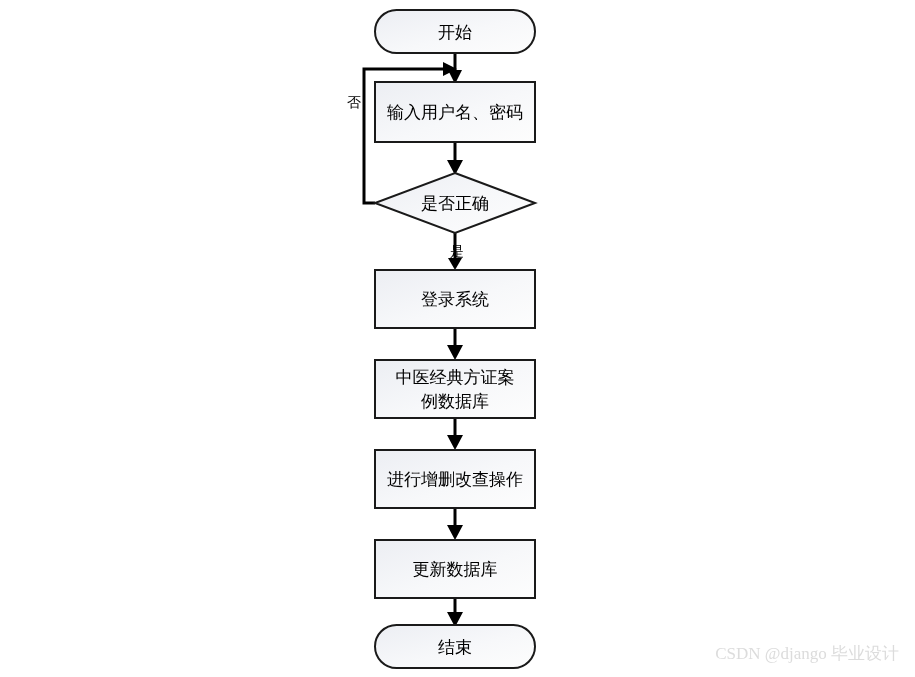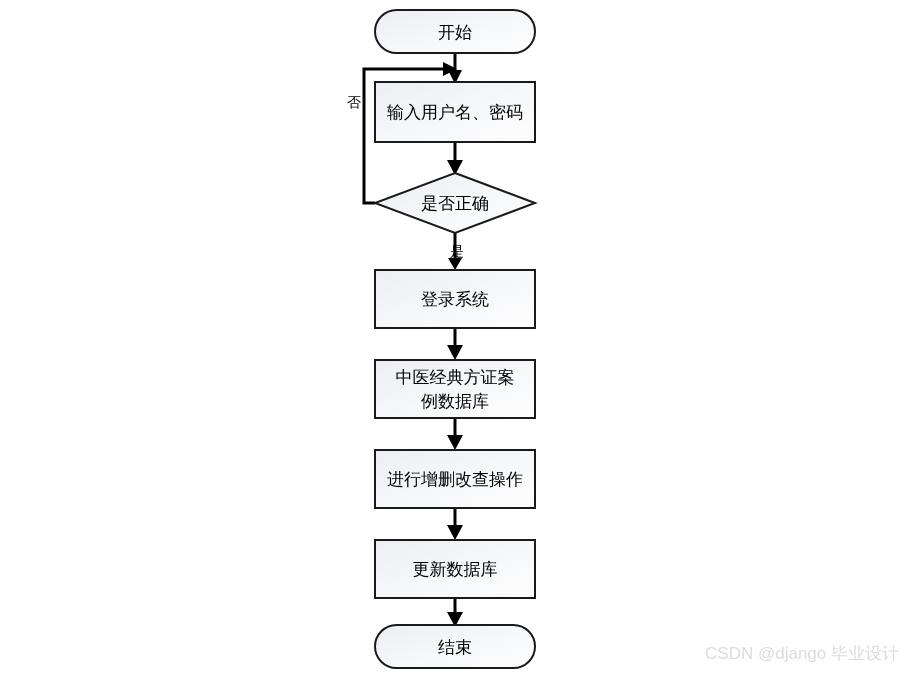--- a/index.html
+++ b/index.html
@@ -45,21 +45,21 @@
     font-family: "DejaVu Sans", "Liberation Sans", sans-serif;
     font-size: 14px;
     fill: #000000;
     text-anchor: middle;
     dominant-baseline: middle;
   }
   .watermark-text {
     position: absolute;
     right: 16px;
     bottom: 12px;
-    font-family: Liberation Sans, sans-serif;
+    font-family: Liberation Serif, serif;
     font-size: 17px;
     color: #dcdcdc;
     white-space: nowrap;
     user-select: none;
     margin-top: 6px;
   }
 </style>
 </head>
 <body>
 

